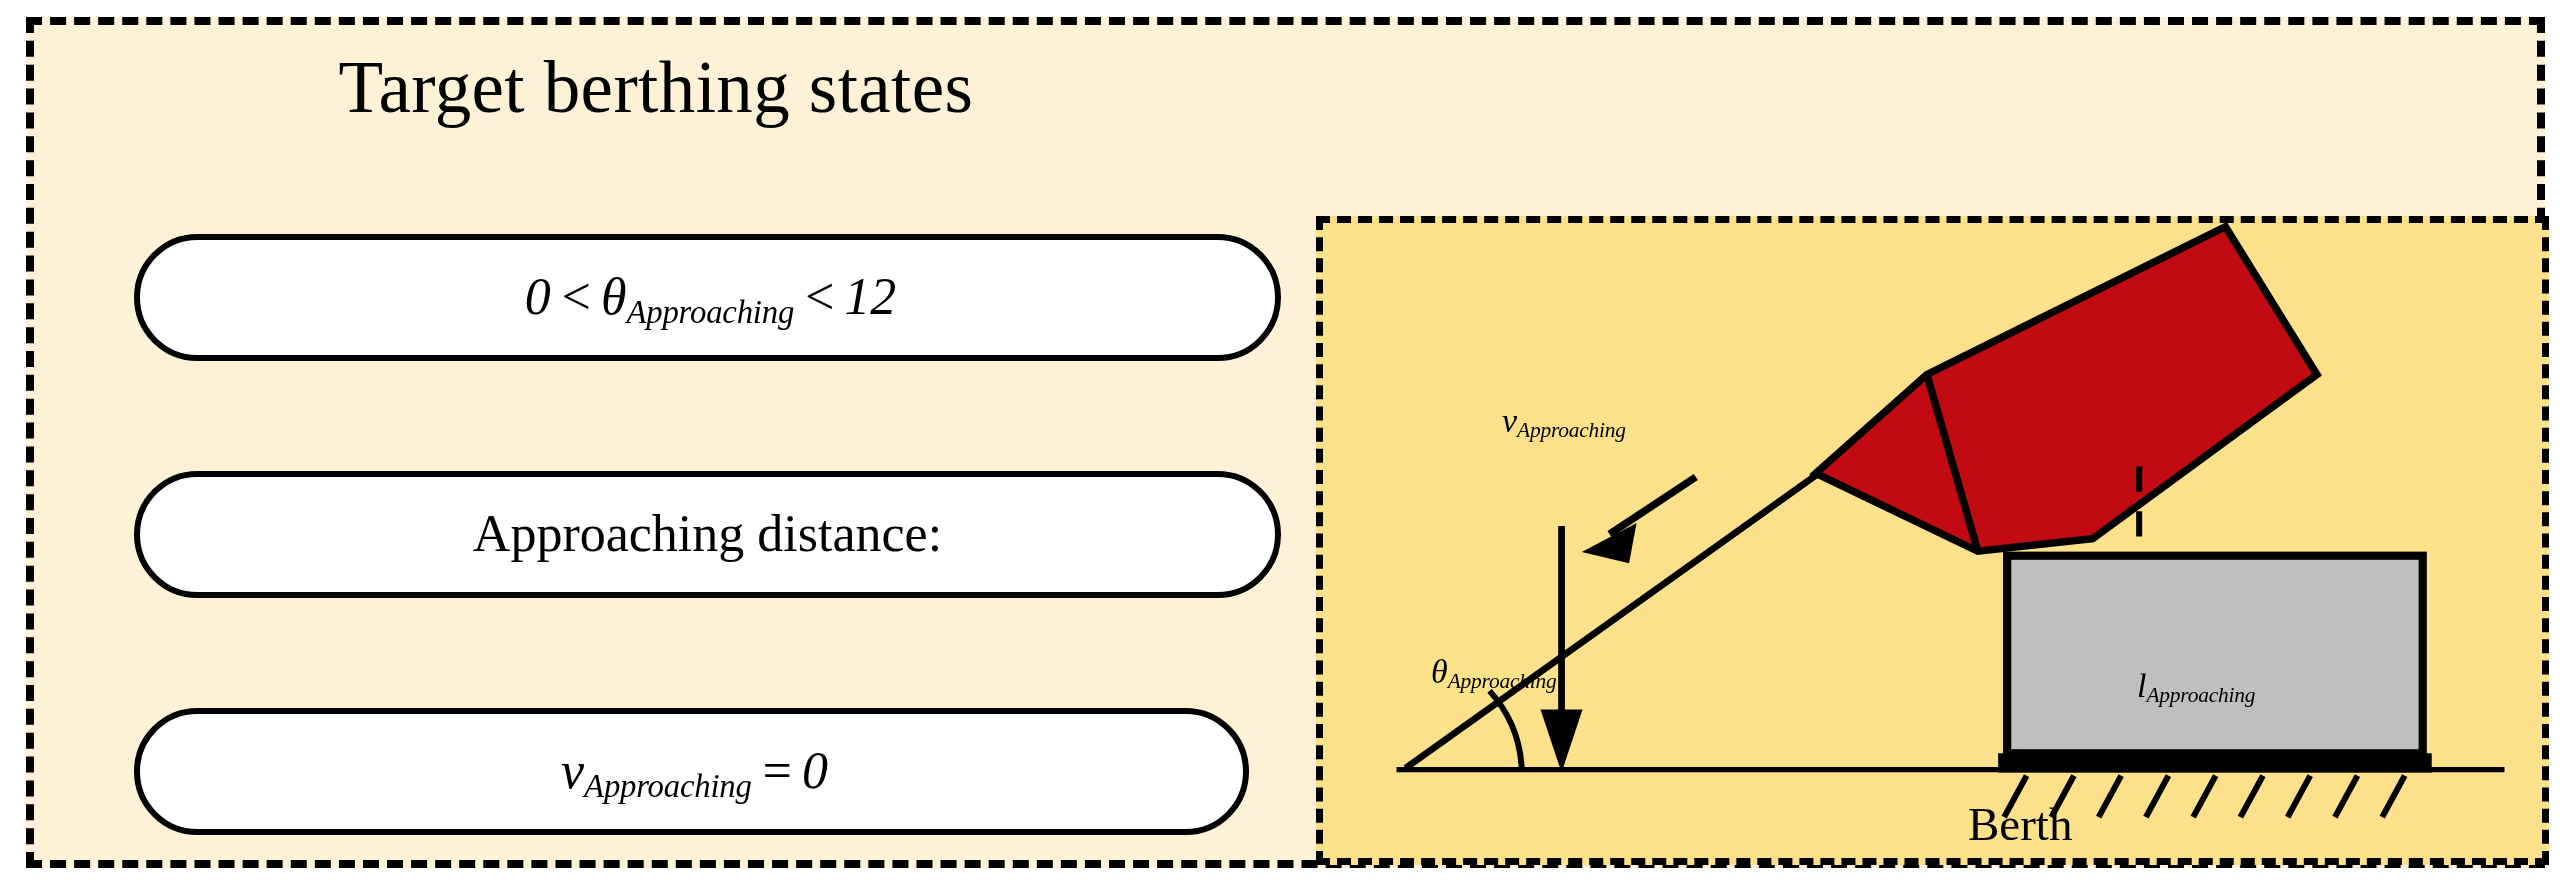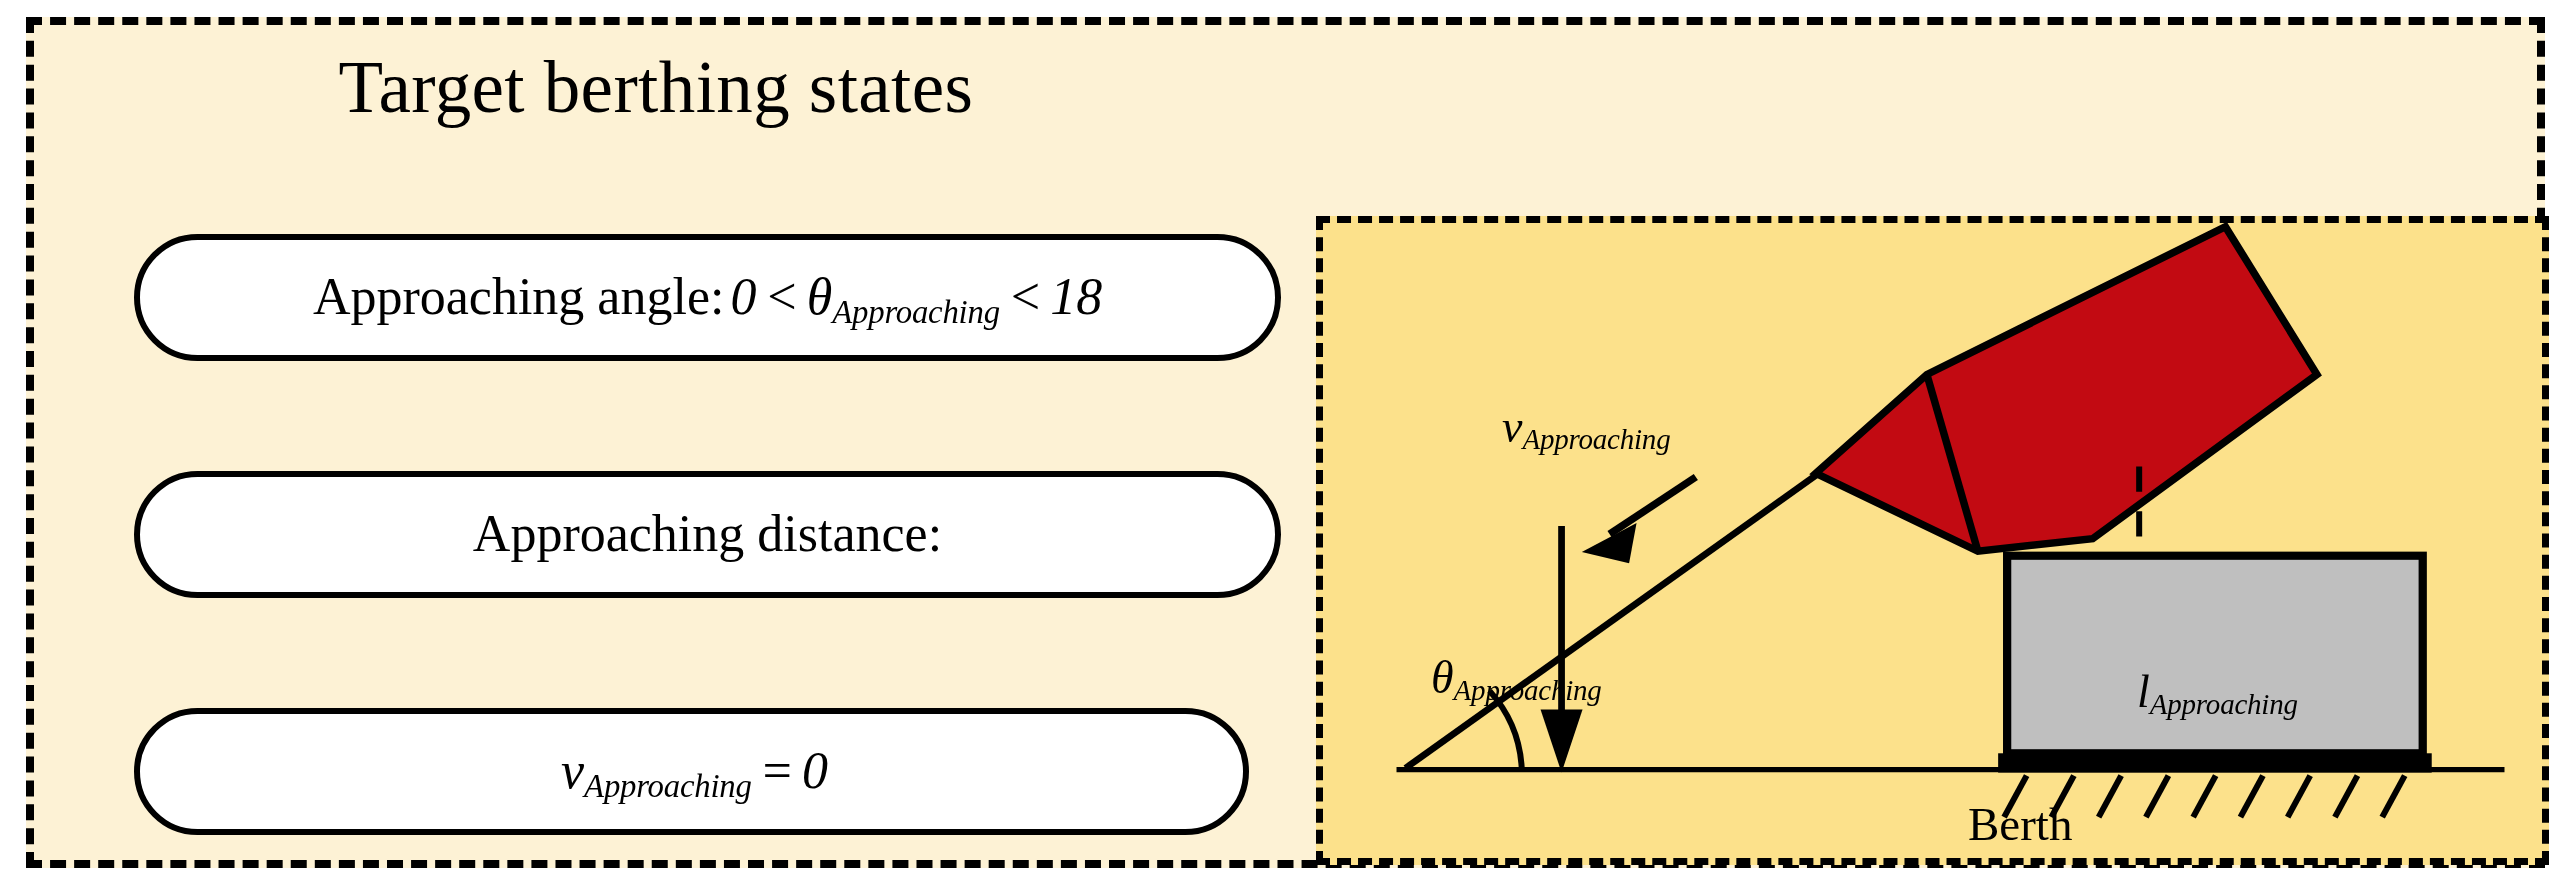--- a/index.html
+++ b/index.html
@@ -109,21 +109,21 @@
     width: 100%;
     height: 100%;
     display: block;
   }
 
   
   .scene-label {
     position: absolute;
     color: #000000;
     white-space: nowrap;
-    font-size: 46px;
+    font-size: 34px;
     line-height: 1;
   }
   .scene-label .mathvar { font-style: italic; }
   .scene-label .sub { font-style: italic; font-size: 0.63em; position: relative; top: 0.26em; }
 
   #label-v     { left: 179px; top: 181px; }
   #label-theta { left: 108px; top: 432px; }
   #label-l     { left: 814px; top: 446px; }
   #label-berth {
     left: 645px; top: 578px;
@@ -134,23 +134,22 @@
 <body>
 
 <div id="root">
 
   <div class="outer-panel">
 
     <div class="panel-title">Target berthing states</div>
 
     <div class="pill" id="pill-1">
       <span class="pill-text">
-        <span>Approaching angle:</span>
         <span class="math">
-          <span class="mathvar">0</span><span class="op">&lt;</span><span class="mathvar">θ</span><span class="sub">Approaching</span><span class="op">&lt;</span><span class="mathvar">18</span>
+          <span class="mathvar">0</span><span class="op">&lt;</span><span class="mathvar">θ</span><span class="sub">Approaching</span><span class="op">&lt;</span><span class="mathvar">12</span>
         </span>
       </span>
     </div>
 
     <div class="pill" id="pill-2">
       <span class="pill-text">
         <span>Approaching distance:</span>
       </span>
     </div>
 

